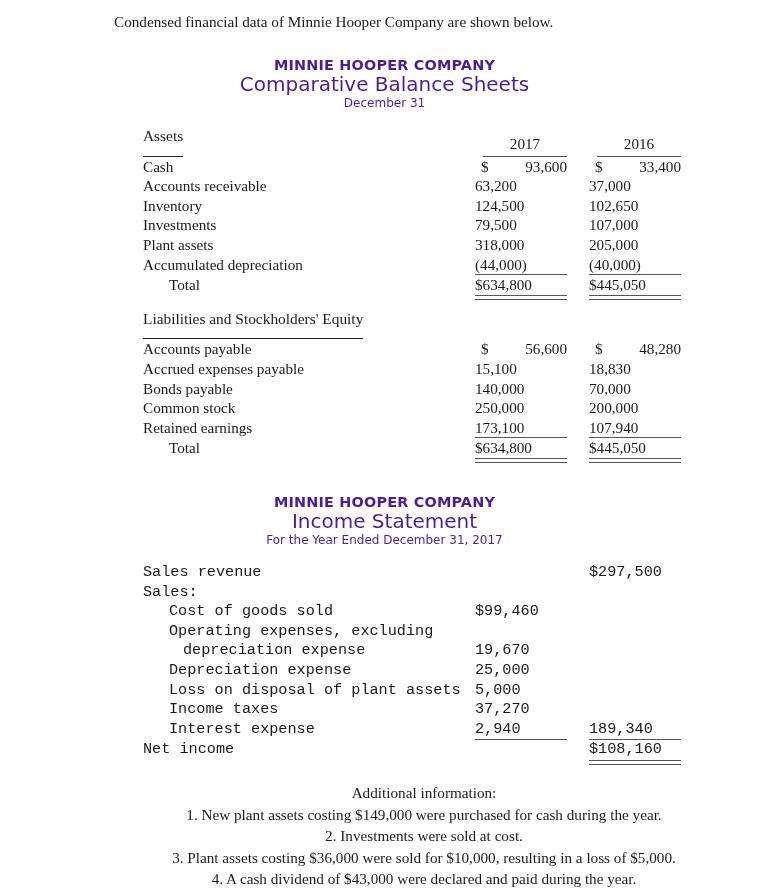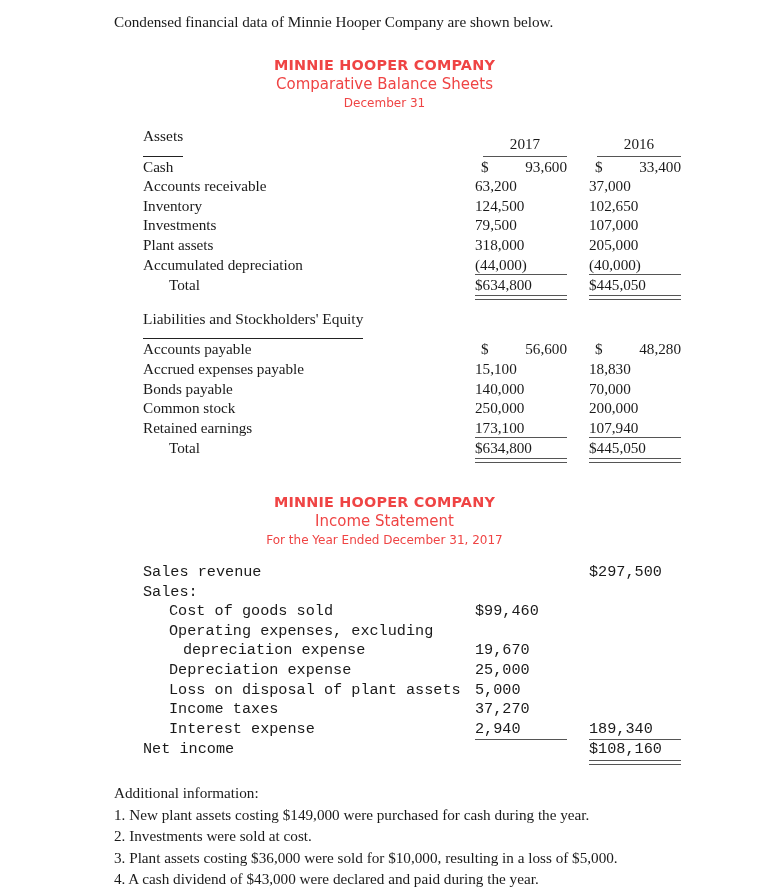--- a/index.html
+++ b/index.html
@@ -39,30 +39,30 @@
     position: absolute;
     left: 0;
     width: 769px;
   }
   #balance-sheet { top: 56px; }
   #income-statement { top: 493px; }
 
   .stmt-head {
     text-align: center;
     font-family: "DejaVu Sans", "Liberation Sans", sans-serif;
-    color: #ef4444;
+    color: #4c1d95;
   }
   .stmt-head .co {
     font-size: 14.4px;
     font-weight: bold;
     letter-spacing: .2px;
     line-height: 19px;
   }
   .stmt-head .ttl {
-    font-size: 15px;
+    font-size: 20px;
     font-weight: normal;
     line-height: 19px;
   }
   .stmt-head .per {
     font-size: 12px;
     font-weight: normal;
     line-height: 19px;
   }
 
   
@@ -152,21 +152,21 @@
   
   .notes {
     position: absolute;
     left: 114px;
     top: 782px;
     width: 620px;
     font-size: 15.2px;
     line-height: 21.5px;
     font-family: "Liberation Serif", "DejaVu Serif", serif;
   }
-  .notes div { white-space: nowrap; }
+  .notes div { white-space: nowrap; text-align: center; }
 </style>
 </head>
 <body>
 
 <div class="page">
 
   <div class="intro">Condensed financial data of Minnie Hooper Company are shown below.</div>
 
   <div class="statement" id="balance-sheet">
     <div class="stmt-head">

